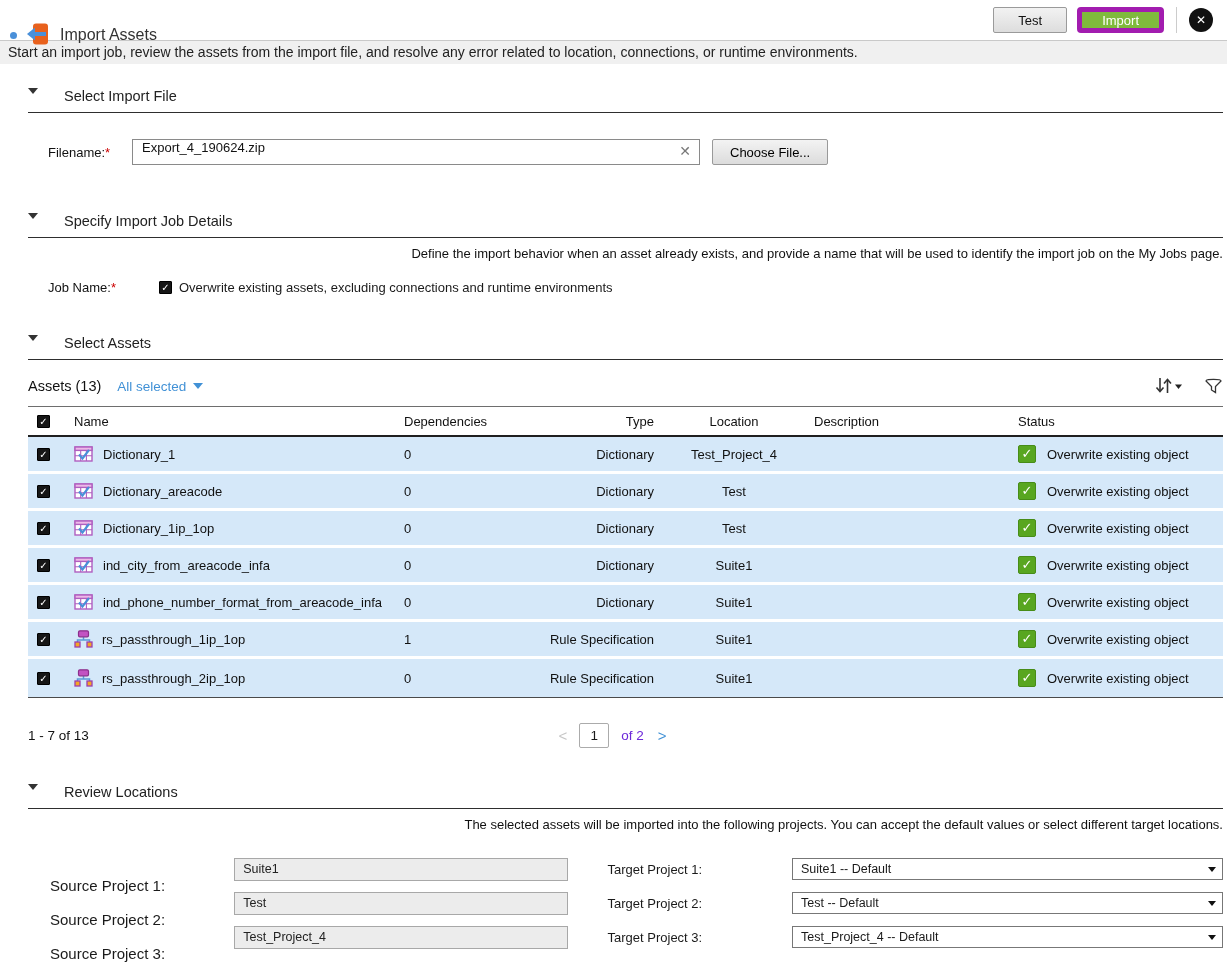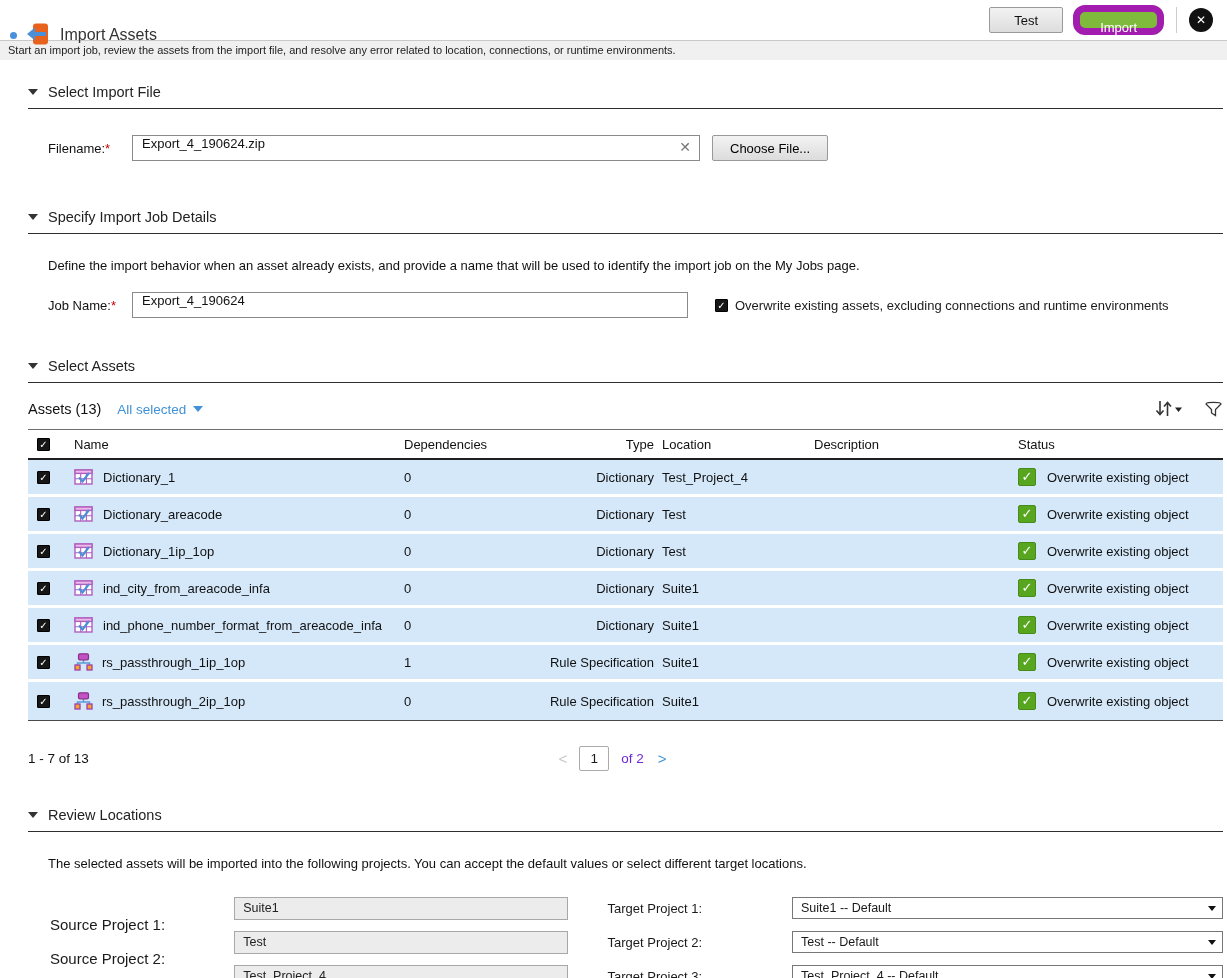--- a/index.html
+++ b/index.html
@@ -7,47 +7,47 @@
   body { font-family: "Liberation Sans", "DejaVu Sans", sans-serif; font-size: 13px; color: #1a1a1a; }
 
   
   .app-header { display: flex; align-items: center; height: 40px; padding: 0 14px 0 10px; background: #fff; }
   .header-left { display: flex; align-items: center; margin-top: 30px; }
   .blue-dot { width: 7px; height: 7px; border-radius: 50%; background: #4a90d9; margin-right: 7px; }
   .page-title { font-size: 16px; color: #333; margin-left: 10px; }
   .header-right { margin-left: auto; display: flex; align-items: center; }
   .btn { font-family: inherit; font-size: 13px; height: 26px; cursor: pointer; }
   .btn-test { background: linear-gradient(#f2f2f2,#ddd); border: 1px solid #9a9a9a; border-radius: 2px; padding: 0 24px; color: #111; }
-  .btn-import { background: #7fba3c; border: 7px solid #a21caf; border-radius: 12px; padding: 8px 20px; color: #fff; margin-left: 10px; }
+  .btn-import { background: #7fba3c; border: 5px solid #a21caf; border-radius: 4px; padding: 0 20px; color: #fff; margin-left: 10px; }
   .header-divider { width: 1px; height: 26px; background: #ccc; margin: 0 12px; }
   .close-btn { width: 24px; height: 24px; border-radius: 50%; background: #111; color: #fff; display: flex; align-items: center; justify-content: center; font-size: 12px; cursor: pointer; }
 
   
-  .banner { background: #f0f0f0; border-top: 1px solid #c9c9c9; padding: 3px 8px 4px 8px; font-size: 11px; color: #222; }
-
-  
-  .section-header { display: flex; align-items: center; margin: 0 4px 0 28px; }
+  .banner { background: #f0f0f0; border-top: 1px solid #c9c9c9; padding: 3px 8px 4px 8px; font-size: 14px; color: #222; }
+
+  
+  .section-header { display: flex; align-items: flex-start; margin: 0 4px 0 28px; gap: 16px; }
   .tri-down { width: 0; height: 0; border-left: 5px solid transparent; border-right: 5px solid transparent; border-top: 6px solid #333; margin-right: 10px; }
   .section-title { font-size: 14.5px; color: #222; }
   .section-rule { border: none; border-top: 1px solid #2e2e2e; margin: 8px 4px 0 28px; }
 
   .sec-select-file { margin-top: 24px; }
   .sec-job-details { margin-top: 48px; }
   .sec-select-assets { margin-top: 40px; }
   .sec-review-locations { margin-top: 36px; }
 
   
   .form-row { display: flex; align-items: center; margin: 26px 0 0 48px; }
   .field-label { width: 84px; font-size: 13px; color: #111; }
   .req { color: #cc0000; }
   .input-box { position: relative; width: 568px; height: 26px; border: 1px solid #8a8a8a; background: #fff; display: flex; align-items: flex-start; padding: 0 28px 0 9px; }
   .input-box .value { font-size: 13px; color: #111; }
   .clear-x { position: absolute; right: 8px; top: 3px; color: #777; font-size: 14px; cursor: pointer; }
   .btn-choose { margin-left: 12px; background: linear-gradient(#f3f3f3,#dcdcdc); border: 1px solid #999; border-radius: 2px; padding: 0 17px; }
-  .section-desc { margin: 24px 4px 0 48px; font-size: 13px; color: #111; }
+  .section-desc { margin: 8px 4px 0 48px; font-size: 13px; color: #111; text-align: right; }
   .job-input { width: 556px; }
   .overwrite-wrap { display: flex; align-items: center; margin-left: 27px; }
   .cb-black { width: 13px; height: 13px; background: #161616; border: 1px solid #000; border-radius: 1px; color: #fff; font-size: 10px; line-height: 11px; text-align: center; flex: 0 0 13px; cursor: pointer; }
   .overwrite-label { margin-left: 7px; font-size: 13px; }
 
   
   .assets-bar { display: flex; align-items: center; margin: 16px 4px 0 28px; padding-bottom: 10px; border-bottom: 1px solid #6e6e6e; }
   .assets-count { font-size: 14.5px; color: #111; }
   .all-selected { display: flex; align-items: center; margin-left: 16px; color: #4191d6; font-size: 13.5px; cursor: pointer; }
   .caret-blue { width: 0; height: 0; border-left: 5px solid transparent; border-right: 5px solid transparent; border-top: 6px solid #4191d6; margin-left: 7px; }
@@ -57,21 +57,21 @@
   
   .assets-table { margin: 0 4px 0 28px; border-bottom: 1px solid #4a4a4a; }
   .t-header { display: flex; align-items: center; height: 30px; border-bottom: 2px solid #1f1f1f; font-size: 13px; color: #111; }
   .t-row { display: flex; align-items: center; height: 37px; background: #d5e8f9; border-bottom: 3px solid #fff; font-size: 13px; color: #111; }
   .t-row:last-child { border-bottom: none; height: 38px; }
   .col-cb { flex: 0 0 38px; display: flex; align-items: center; padding-left: 9px; }
   .col-name { flex: 0 0 330px; display: flex; align-items: center; padding-left: 8px; }
   .col-name .asset-icon { margin-right: 9px; display: flex; }
   .col-dep { flex: 0 0 106px; padding-left: 8px; }
   .col-type { flex: 0 0 152px; padding-left: 8px; text-align: right; }
-  .col-loc { flex: 0 0 152px; padding-left: 8px; }
+  .col-loc { flex: 0 0 152px; padding-left: 8px; text-align: center; }
   .col-desc { flex: 0 0 204px; padding-left: 8px; }
   .col-status { flex: 1; display: flex; align-items: center; padding-left: 8px; }
   .status-check { width: 18px; height: 18px; border-radius: 2px; background: #58a620; border: 1px solid #478c18; color: #fff; font-size: 13px; line-height: 16px; text-align: center; }
   .status-text { margin-left: 11px; }
 
   
   .pagination { position: relative; display: flex; align-items: center; margin: 24px 4px 0 28px; height: 26px; font-size: 13.5px; }
   .range-label { color: #111; }
   .pager { position: absolute; left: 50%; transform: translateX(-62%); display: flex; align-items: center; }
   .pg-prev { color: #c6c6c6; font-size: 15px; cursor: default; }
@@ -131,23 +131,20 @@
 
 <div class="sec-job-details">
   <div class="section-header">
     <span class="tri-down"></span>
     <span class="section-title">Specify Import Job Details</span>
   </div>
   <hr class="section-rule">
   <div class="section-desc">Define the import behavior when an asset already exists, and provide a name that will be used to identify the import job on the My Jobs page.</div>
   <div class="form-row" style="margin-top:19px;">
     <span class="field-label"><span>Job Name:</span><span class="req">*</span></span>
-    <div class="input-box job-input">
-      <span class="value">Export_4_190624</span>
-    </div>
     <div class="overwrite-wrap">
       <span class="cb-black">✓</span>
       <span class="overwrite-label">Overwrite existing assets, excluding connections and runtime environments</span>
     </div>
   </div>
 </div>
 
 <div class="sec-select-assets">
   <div class="section-header">
     <span class="tri-down"></span>

